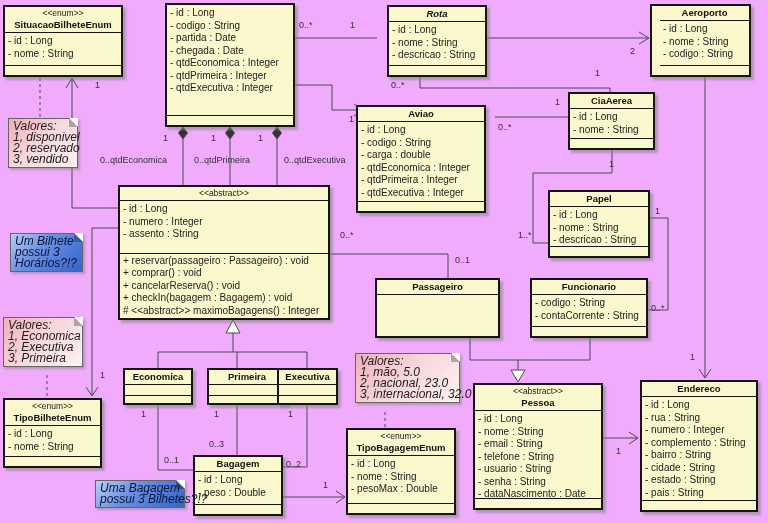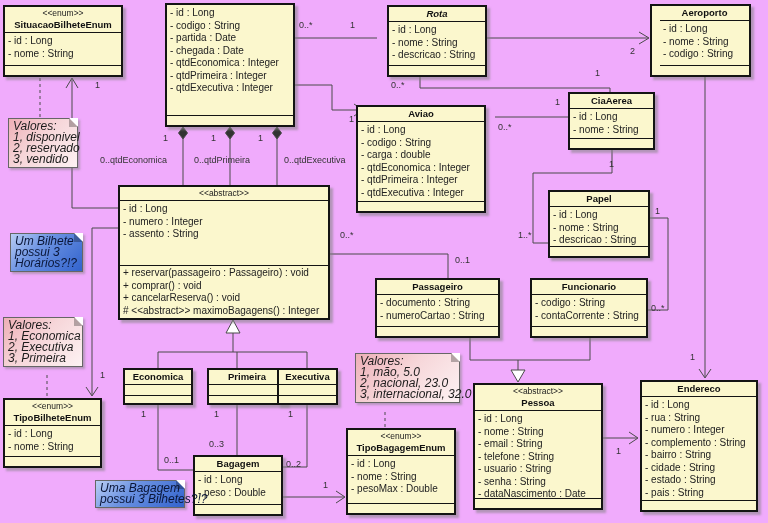--- a/index.html
+++ b/index.html
@@ -220,30 +220,27 @@
         </div>
         <div class="uml-attrs">
           <div class="member">- id : Long</div>
           <div class="member">- numero : Integer</div>
           <div class="member">- assento : String</div>
         </div>
         <div class="uml-ops">
           <div class="member">+ reservar(passageiro : Passageiro) : void</div>
           <div class="member">+ comprar() : void</div>
           <div class="member">+ cancelarReserva() : void</div>
+          <div class="member">+ checkIn(bagagem : Bagagem) : void</div>
           <div class="member"># &lt;&lt;abstract&gt;&gt; maximoBagagens() : Integer</div>
         </div>
       </div>
       <div class="uml-class" style="left: 375px; top: 278px; width: 125px; height: 60px;">
         <div class="uml-title">
           <div class="cname">Passageiro</div>
-        </div>
-        <div class="uml-attrs">
-          <div class="member">- documento : String</div>
-          <div class="member">- numeroCartao : String</div>
         </div>
         <div class="uml-ops"></div>
       </div>
       <div class="uml-class" style="left: 530px; top: 278px; width: 118px; height: 60px;">
         <div class="uml-title">
           <div class="cname">Funcionario</div>
         </div>
         <div class="uml-attrs">
           <div class="member">- codigo : String</div>
           <div class="member">- contaCorrente : String</div>

